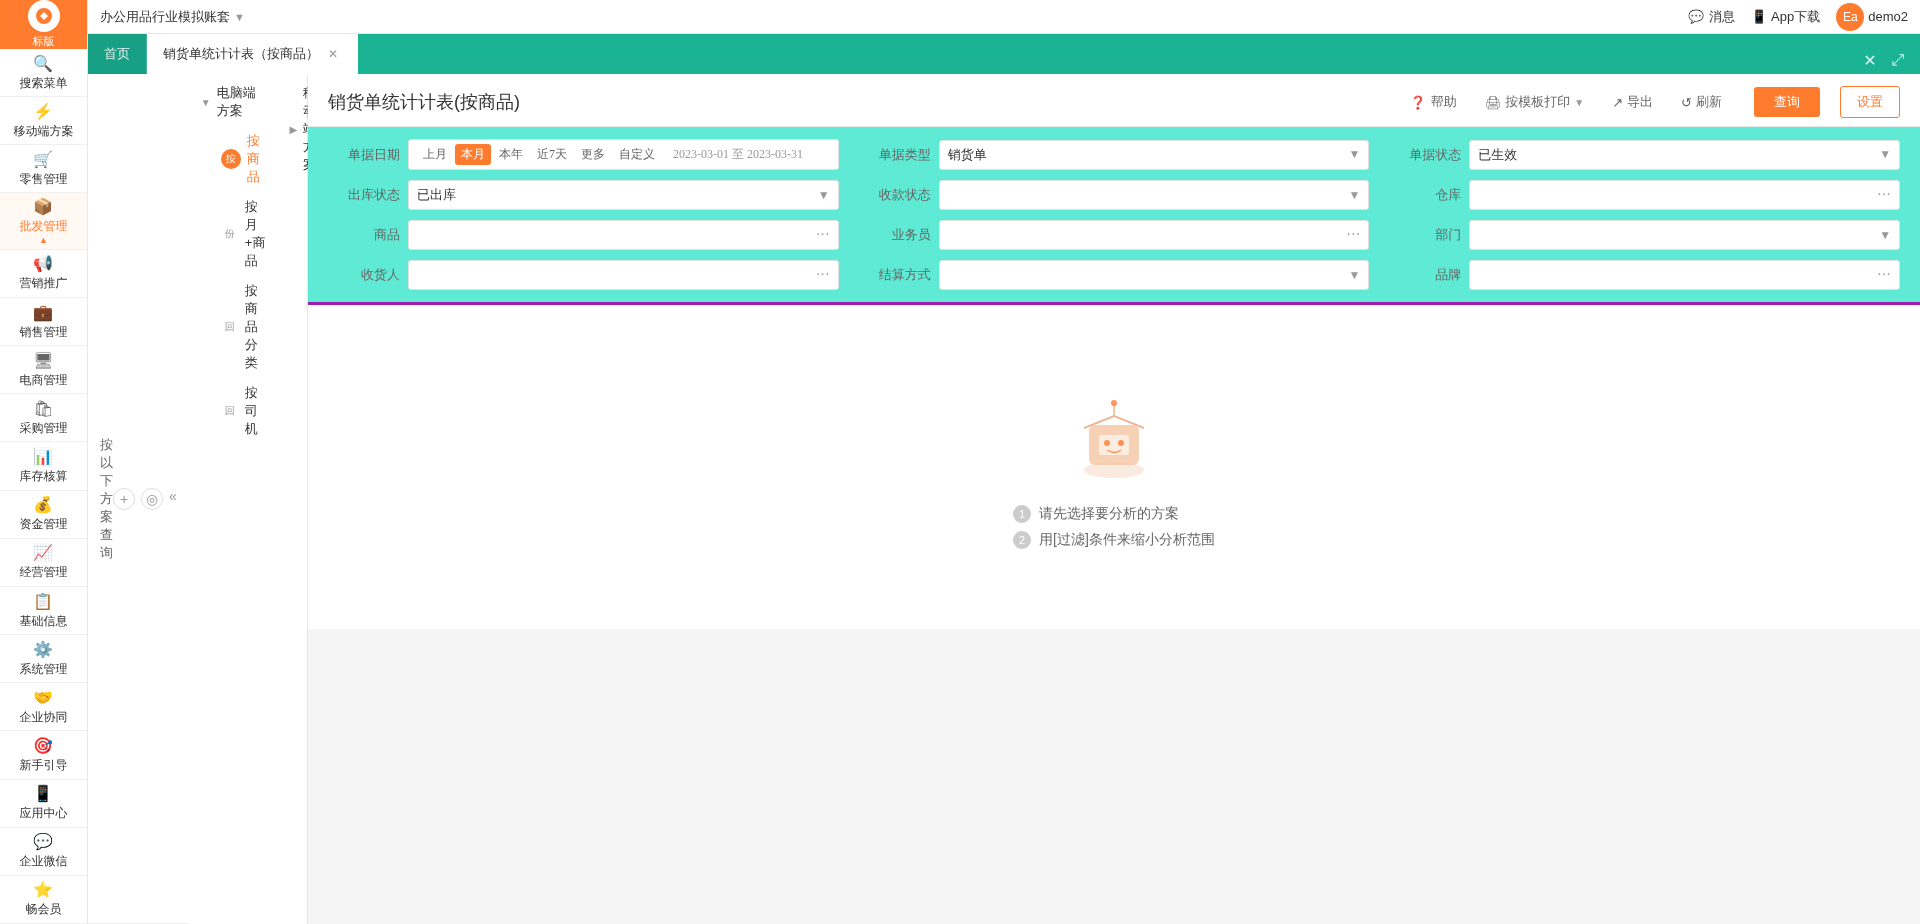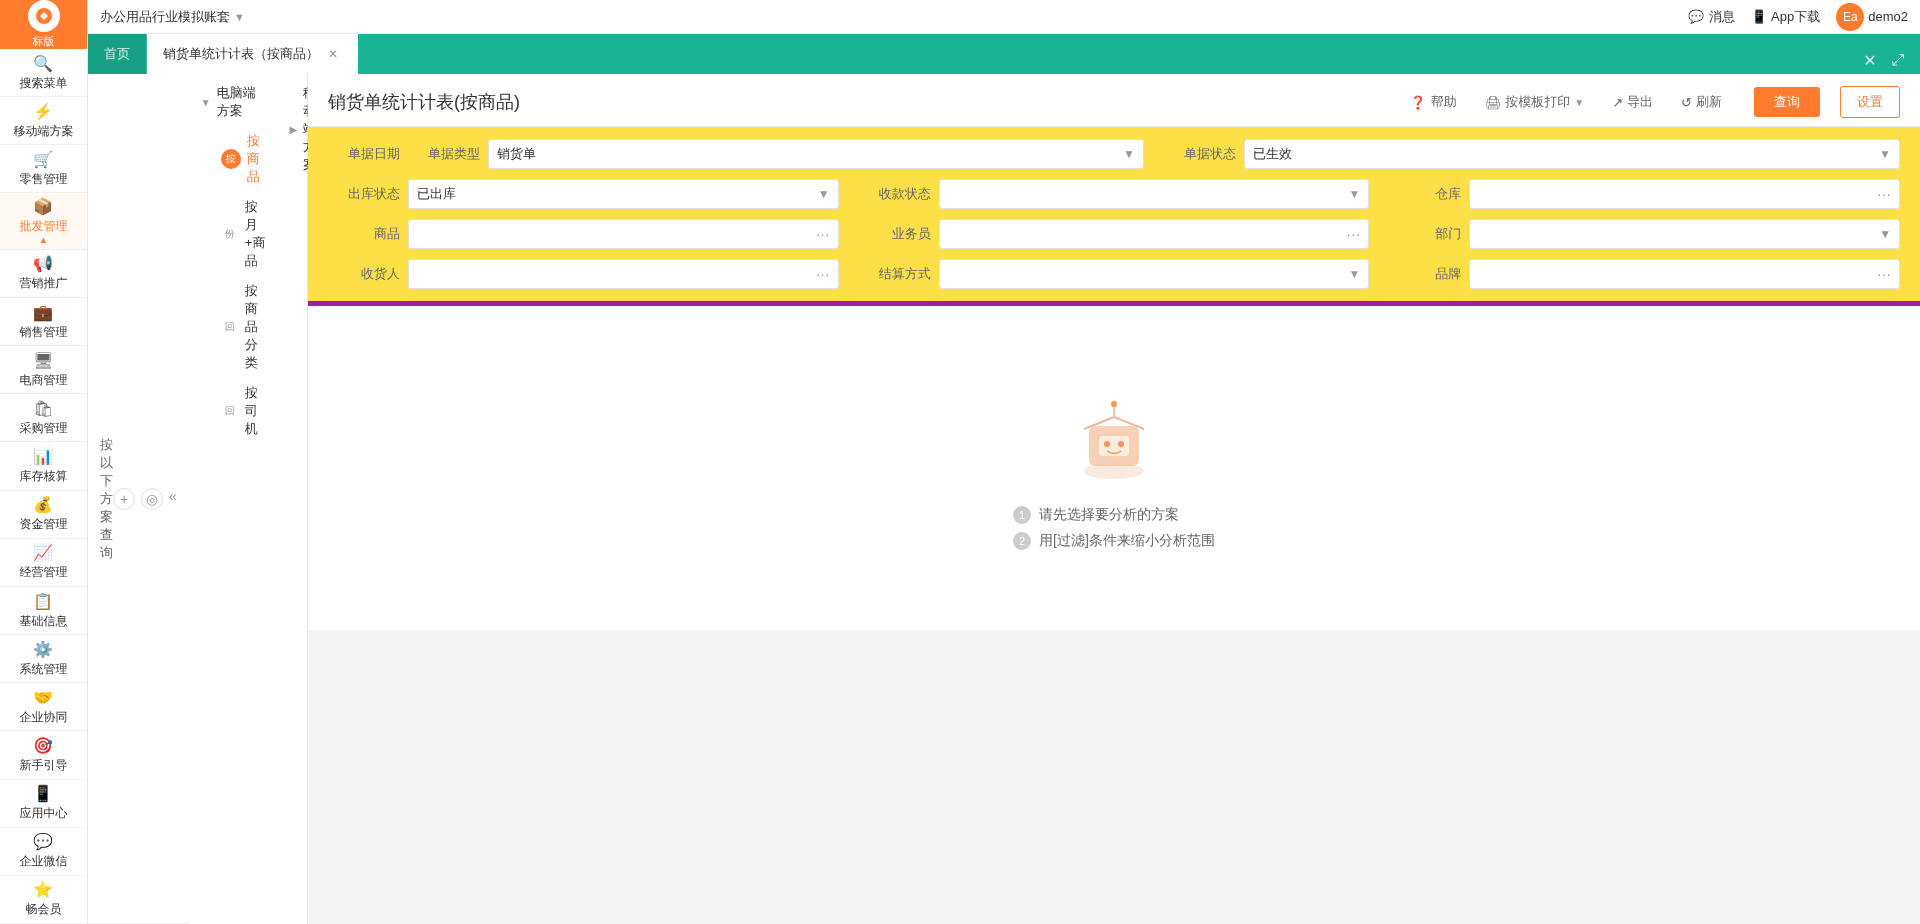--- a/index.html
+++ b/index.html
@@ -283,23 +283,24 @@
       align-items: center;
       gap: 4px;
       font-size: 13px;
       color: #666;
       cursor: pointer;
       padding: 4px 8px;
     }
 
     
     .filter-area {
-      background: #fde047;
+      background: #5eead4;
       padding: 12px 20px;
-      border-bottom: 5px solid #a21caf;
+      border-bottom: 3px solid #a21caf;
+      font-family: Liberation Serif, serif;
     }
     .filter-row {
       display: flex;
       align-items: center;
       margin-bottom: 10px;
       gap: 0;
     }
     .filter-row:last-child { margin-bottom: 0; }
     .filter-label {
       width: 80px;
@@ -628,20 +629,31 @@
           </div>
           <button class="query-btn">查询</button>
           <button class="settings-btn">设置</button>
         </div>
       </div>
 
       <div class="filter-area">
 
         <div class="filter-row">
           <span class="filter-label">单据日期</span>
+          <div class="date-control">
+            <div class="date-tabs">
+              <span class="date-tab">上月</span>
+              <span class="date-tab active">本月</span>
+              <span class="date-tab">本年</span>
+              <span class="date-tab">近7天</span>
+              <span class="date-tab">更多</span>
+              <span class="date-tab">自定义</span>
+            </div>
+            <span class="date-range">2023-03-01 至 2023-03-31</span>
+          </div>
           <span class="filter-label">单据类型</span>
           <div class="filter-control">
             <span class="value">销货单</span>
             <span class="chevron">▼</span>
           </div>
           <span class="filter-label">单据状态</span>
           <div class="filter-control">
             <span class="value">已生效</span>
             <span class="chevron">▼</span>
           </div>

